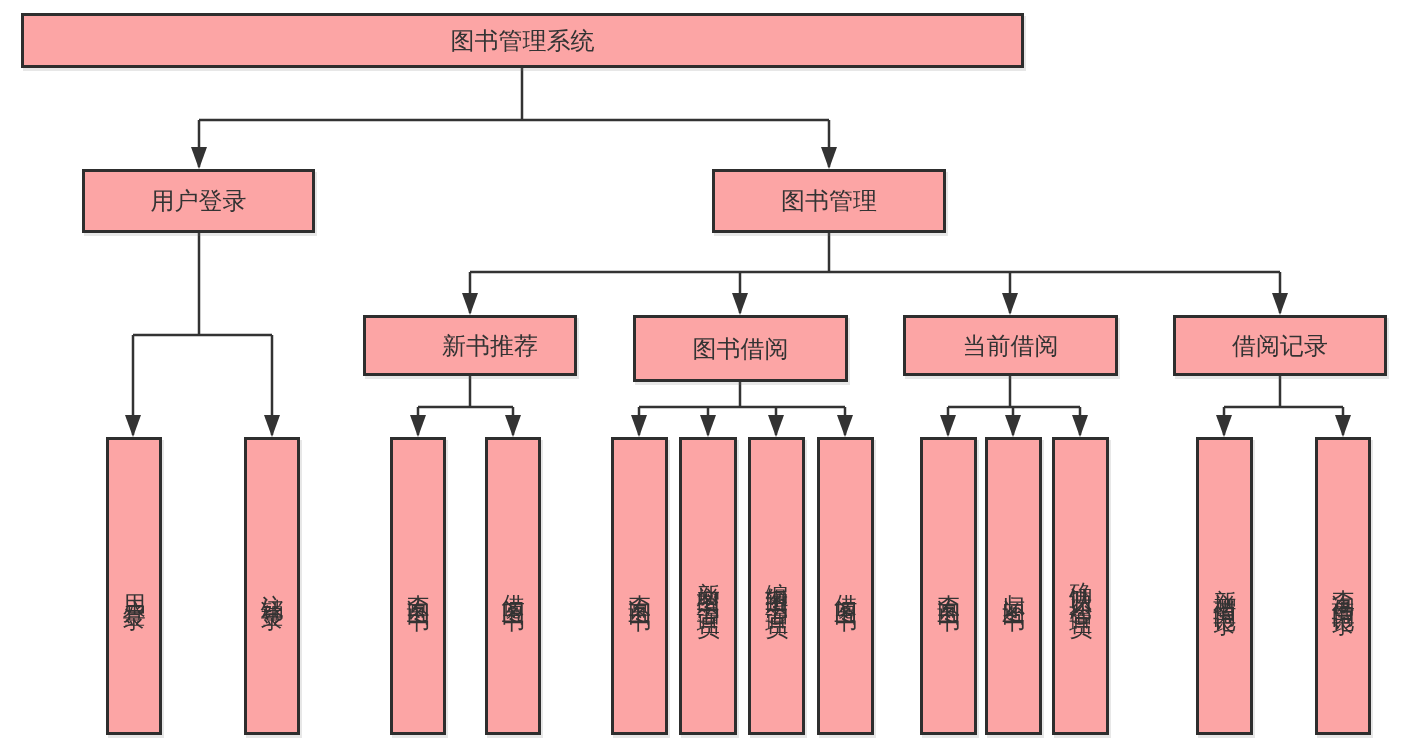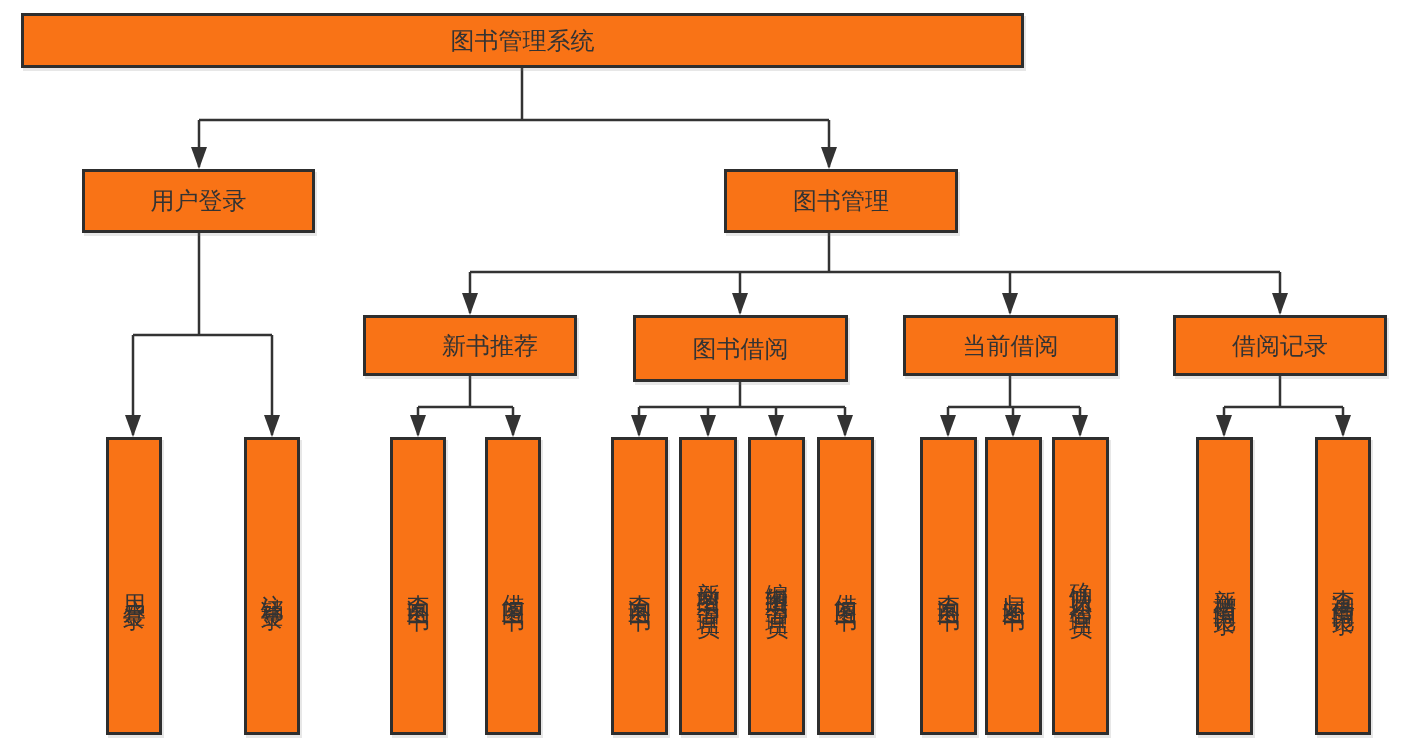--- a/index.html
+++ b/index.html
@@ -18,21 +18,21 @@
   }
   #wires {
     position: absolute;
     left: 0; top: 0;
     width: 1405px; height: 747px;
     z-index: 1;
   }
   .node {
     position: absolute;
     box-sizing: border-box;
-    background: #f97316;
+    background: #fca5a5;
     border: 3px solid #2e2e2e;
     box-shadow: 2px 3px 0 rgba(120,120,120,0.18);
     display: flex;
     align-items: center;
     justify-content: center;
     color: #333333;
     z-index: 2;
   }
   .h-node span {
     font-size: 24px;
@@ -43,21 +43,21 @@
     writing-mode: vertical-rl;
     text-orientation: mixed;
     font-size: 23px;
     letter-spacing: 5px;
     line-height: 1.1;
     white-space: nowrap;
   }
   
   #n-root  { left: 21px;  top: 13px;  width: 1003px; height: 55px; }
   #n-login { left: 82px;  top: 169px; width: 233px;  height: 64px; }
-  #n-mgmt  { left: 712px; top: 169px; width: 234px;  height: 64px; margin-left: 12px; }
+  #n-mgmt  { left: 712px; top: 169px; width: 234px;  height: 64px; }
 
   #n-rec   { left: 363px;  top: 315px; width: 214px; height: 61px; padding-left: 40px; }
   #n-bor   { left: 633px;  top: 315px; width: 215px; height: 67px; }
   #n-cur   { left: 903px;  top: 315px; width: 215px; height: 61px; }
   #n-hist  { left: 1173px; top: 315px; width: 214px; height: 61px; }
 
   .leaf { top: 437px; height: 298px; }
   #l-login1 { left: 106px;  width: 56px; }
   #l-login2 { left: 244px;  width: 56px; }
   #l-rec1   { left: 390px;  width: 56px; }

